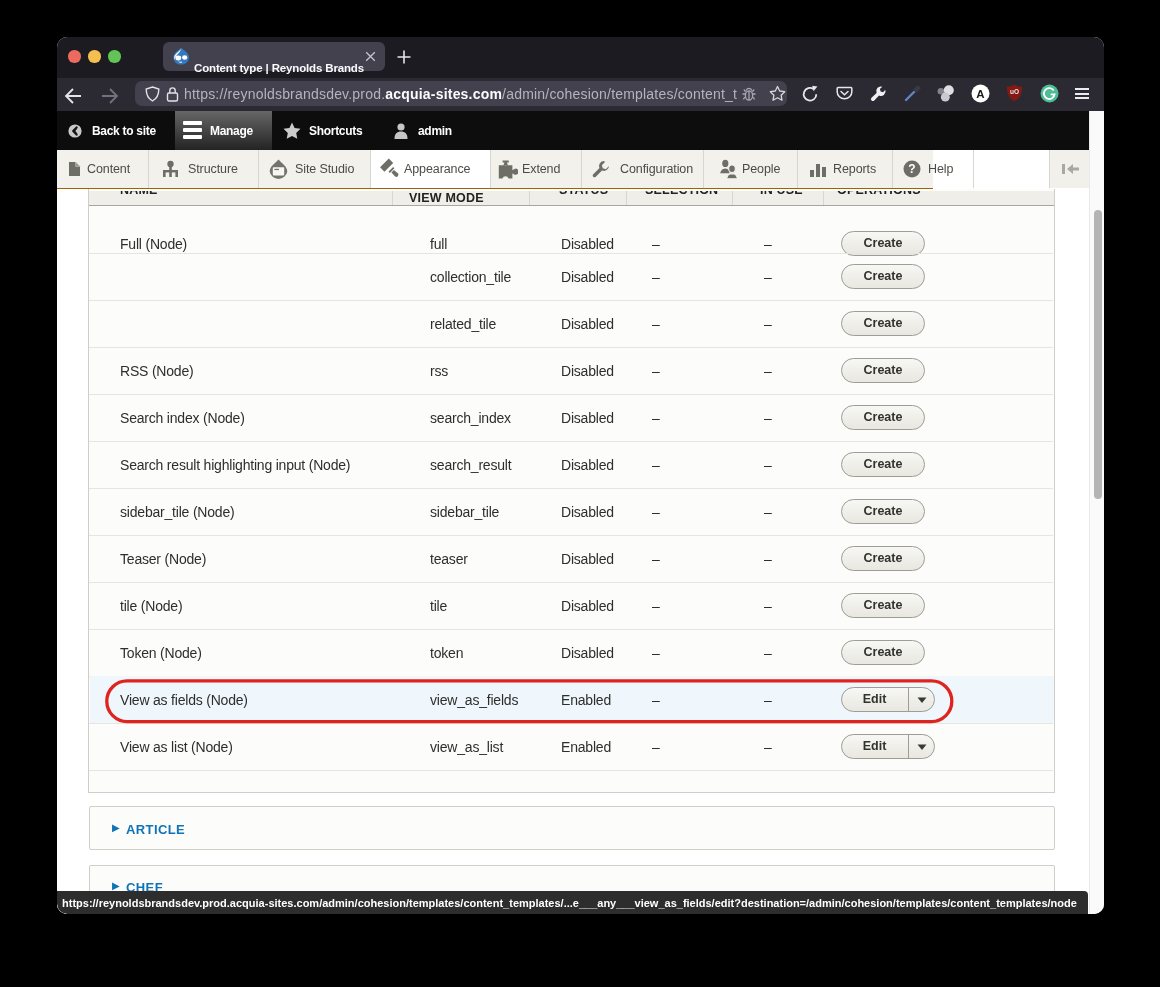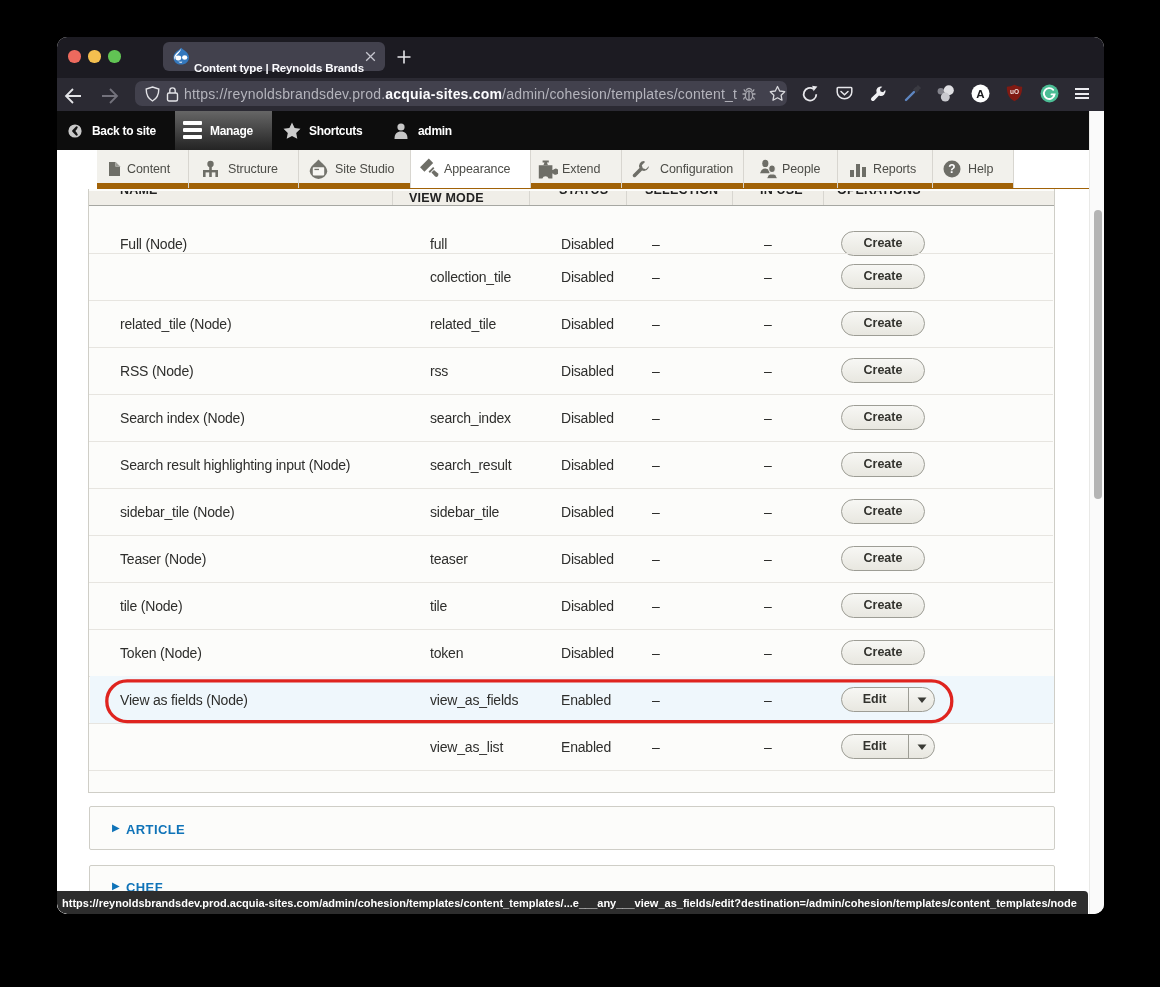--- a/index.html
+++ b/index.html
@@ -12,22 +12,22 @@
   .tl{position:absolute;top:13px;width:12.5px;height:12.5px;border-radius:50%;}
   .tab{position:absolute;left:106px;top:5px;width:222px;height:29px;background:#42414d;
        border-radius:6px;color:#fbfbfe;}
   .tabtitle{position:absolute;left:31px;top:20px;font-size:11.5px;font-weight:bold;color:#fbfbfe;white-space:nowrap;letter-spacing:-0.15px;}
   .navbar{position:absolute;left:0;top:41px;width:100%;height:33px;background:#2b2a33;}
   .urlbar{position:absolute;left:78px;top:3px;width:652px;height:25px;background:#42414d;border-radius:7px;}
   .urltext{position:absolute;left:49px;top:5px;font-size:14px;letter-spacing:0.2px;color:#b4b4bc;white-space:nowrap;overflow:hidden;width:554px;}
   .urltext b{color:#fbfbfe;font-weight:bold;}
   .admbar{position:absolute;left:0;top:74px;width:1032px;height:39px;background:#0d0d0d;color:#fff;}
   .admitem{position:absolute;top:0;height:39px;display:flex;align-items:center;font-size:12px;font-weight:bold;color:#fff;letter-spacing:-0.3px;}
-  .toolbar2{position:absolute;left:0;top:113px;width:1032px;height:39px;background:#f2f1ec;
-            border-bottom:6px solid #a16207;box-sizing:border-box;margin-left:40px;}
+  .toolbar2{position:absolute;left:0;top:113px;width:876px;height:39px;background:#f2f1ec;
+            border-bottom:1px solid #a16207;box-sizing:border-box;}
   .t2item{position:absolute;top:0;height:38px;display:flex;align-items:center;font-size:12.5px;color:#4c4c47;letter-spacing:-0.1px;}
   .t2sep{position:absolute;top:0;width:1px;height:38px;background:#d8d6d0;}
   .content{position:absolute;left:0;top:152px;width:1032px;height:725px;background:#fff;overflow:hidden;}
   .scrollcol{position:absolute;left:1032px;top:74px;width:15px;height:803px;background:#fafafa;border-left:1px solid #e9e9e7;box-sizing:border-box;}
   .thumb{position:absolute;left:4px;top:99px;width:8px;height:289px;border-radius:4px;background:#b4b4b4;}
   
   .card{position:absolute;border:1px solid #cfcec7;background:#fff;box-sizing:border-box;}
   .thx{position:absolute;top:-11px;font-size:12.5px;font-weight:bold;color:#222;letter-spacing:0.2px;}
   .row{position:absolute;left:33px;width:964px;height:47px;}
   .rowline{position:absolute;left:33px;width:964px;height:1px;background:#e7e5e0;}
@@ -279,21 +279,20 @@
       <div class="rowline" style="left:32px;top:64px;"></div>
       <div class="row" style="top:64px;">
         <div class="cell" style="left:340px;">collection_tile</div>
         <div class="cell" style="left:471px;">Disabled</div>
         <div class="cell" style="left:562px;">–</div>
         <div class="cell" style="left:674px;">–</div>
         <div class="btn" style="left:751px;top:10.5px;width:84px;">Create</div>
       </div>
       <div class="rowline" style="left:32px;top:111px;"></div>
       <div class="row" style="top:111px;">
-        <div class="cell" style="left:30px;">related_tile (Node)</div>
         <div class="cell" style="left:340px;">related_tile</div>
         <div class="cell" style="left:471px;">Disabled</div>
         <div class="cell" style="left:562px;">–</div>
         <div class="cell" style="left:674px;">–</div>
         <div class="btn" style="left:751px;top:10.5px;width:84px;">Create</div>
       </div>
       <div class="rowline" style="left:32px;top:158px;"></div>
       <div class="row" style="top:158px;">
         <div class="cell" style="left:30px;">RSS (Node)</div>
         <div class="cell" style="left:340px;">rss</div>
@@ -364,20 +363,21 @@
         <div class="cell" style="left:562px;">–</div>
         <div class="cell" style="left:674px;">–</div>
         <div class="btn" style="left:751px;top:10.5px;width:94px;padding-right:27px;">Edit</div>
         <div class="abs" style="left:818px;top:10.5px;width:1px;height:25px;background:#9d9d95;"></div>
         <svg class="abs" style="left:827px;top:20.5px;" width="10" height="6.5" viewBox="0 0 10 6.5">
             <path d="M0.5 0.5 L9.5 0.5 L5 6 Z" fill="#3a3a35"></path>
           </svg>
       </div>
       <div class="rowline" style="left:32px;top:534px;"></div>
       <div class="row" style="top:534px;">
+        <div class="cell" style="left:30px;">View as list (Node)</div>
         <div class="cell" style="left:340px;">view_as_list</div>
         <div class="cell" style="left:471px;">Enabled</div>
         <div class="cell" style="left:562px;">–</div>
         <div class="cell" style="left:674px;">–</div>
         <div class="btn" style="left:751px;top:10.5px;width:94px;padding-right:27px;">Edit</div>
         <div class="abs" style="left:818px;top:10.5px;width:1px;height:25px;background:#9d9d95;"></div>
         <svg class="abs" style="left:827px;top:20.5px;" width="10" height="6.5" viewBox="0 0 10 6.5">
             <path d="M0.5 0.5 L9.5 0.5 L5 6 Z" fill="#3a3a35"></path>
           </svg>
       </div>

